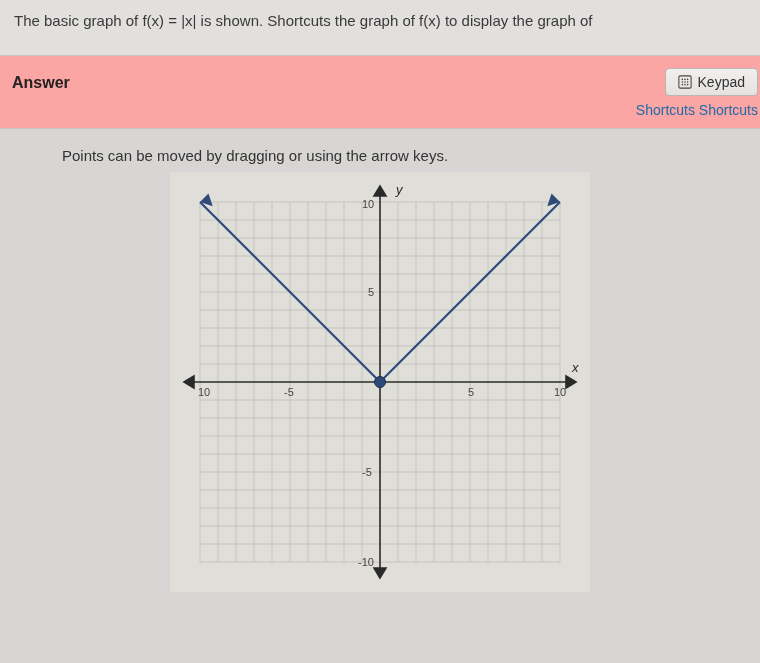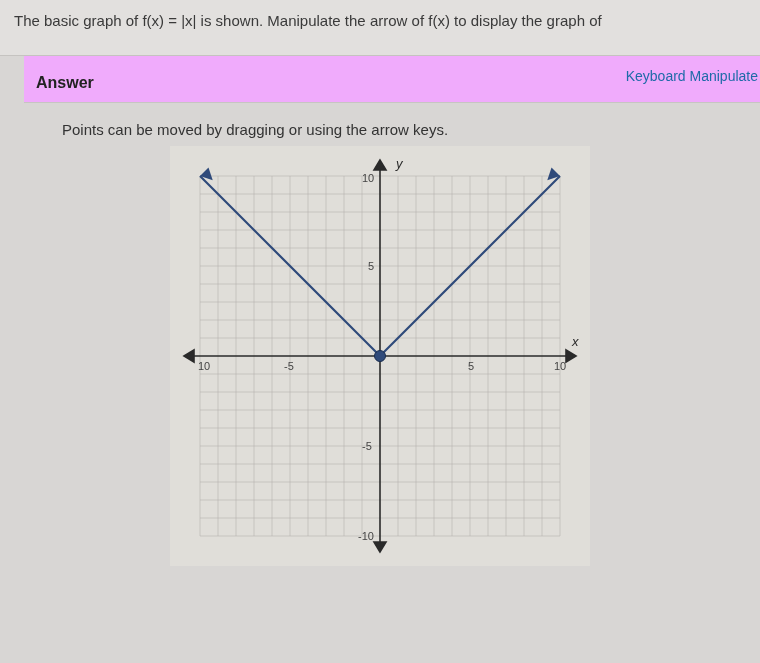--- a/index.html
+++ b/index.html
@@ -16,23 +16,22 @@
       color: #3a3a3a;
       font-size: 15px;
       line-height: 1.4;
       border-bottom: 1px solid #c5c3c0;
     }
     .answer-bar {
       display: flex;
       justify-content: space-between;
       align-items: flex-start;
       padding: 18px 2px 10px 12px;
-      background: #f0abfc;
+      background: #fca5a5;
       border-bottom: 1px solid #c7c5c2;
-      margin-left: 24px;
     }
     .answer-label {
       font-weight: 600;
       color: #222;
       font-size: 16px;
     }
     .right-controls {
       display: flex;
       flex-direction: column;
       align-items: flex-end;
@@ -80,27 +79,42 @@
     }
     .keypad-icon {
       width: 14px;
       height: 14px;
     }
   </style>
 </head>
 <body>
 
 <div class="question-area">
-  <div>The basic graph of f(x) = |x| is shown. Manipulate the arrow of f(x) to display the graph of</div>
+  <div>The basic graph of f(x) = |x| is shown. Shortcuts the graph of f(x) to display the graph of</div>
 </div>
 
 <div class="answer-bar">
   <div class="answer-label">Answer</div>
   <div class="right-controls">
-    <a class="shortcuts-link">Keyboard Manipulate</a>
+    <button class="keypad-btn">
+      <svg class="keypad-icon" viewBox="0 0 16 16">
+        <rect x="1" y="1" width="14" height="14" rx="1.5" fill="none" stroke="#444" stroke-width="1.2"></rect>
+        <circle cx="5" cy="5" r="0.9" fill="#444"></circle>
+        <circle cx="8" cy="5" r="0.9" fill="#444"></circle>
+        <circle cx="11" cy="5" r="0.9" fill="#444"></circle>
+        <circle cx="5" cy="8" r="0.9" fill="#444"></circle>
+        <circle cx="8" cy="8" r="0.9" fill="#444"></circle>
+        <circle cx="11" cy="8" r="0.9" fill="#444"></circle>
+        <circle cx="5" cy="11" r="0.9" fill="#444"></circle>
+        <circle cx="8" cy="11" r="0.9" fill="#444"></circle>
+        <circle cx="11" cy="11" r="0.9" fill="#444"></circle>
+      </svg>
+      <span>Keypad</span>
+    </button>
+    <a class="shortcuts-link">Shortcuts Shortcuts</a>
   </div>
 </div>
 
 <div class="instruction">Points can be moved by dragging or using the arrow keys.</div>
 
 <div class="graph-wrap">
   <div class="graph-container">
     <svg class="graph" viewBox="0 0 420 420">
 
       <g stroke="#b7b4af" stroke-width="0.6">

